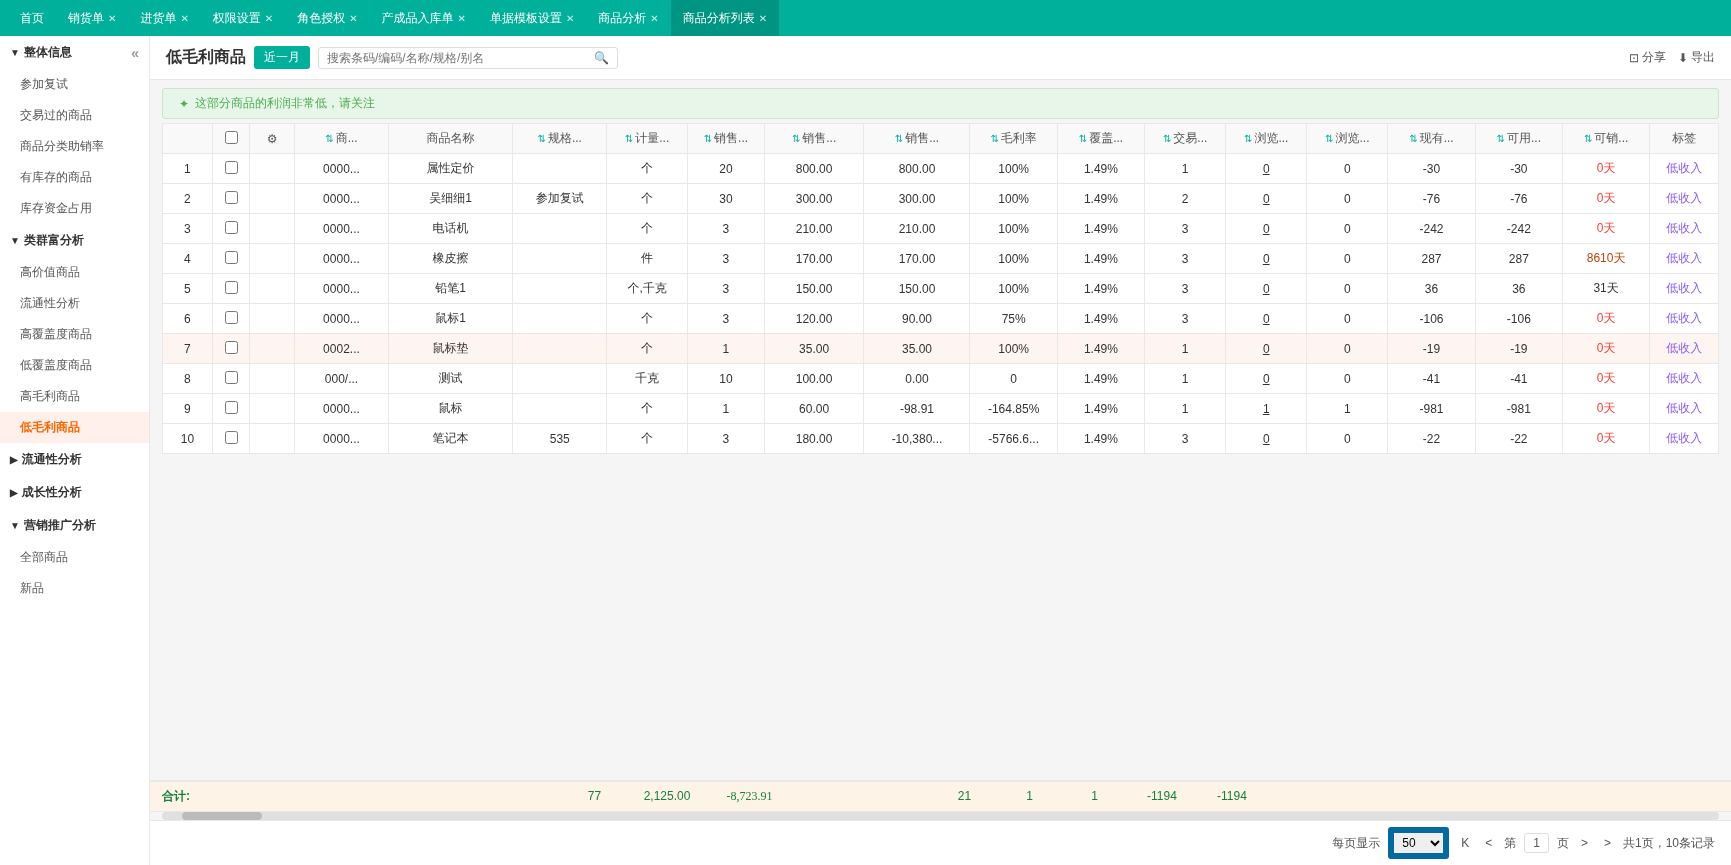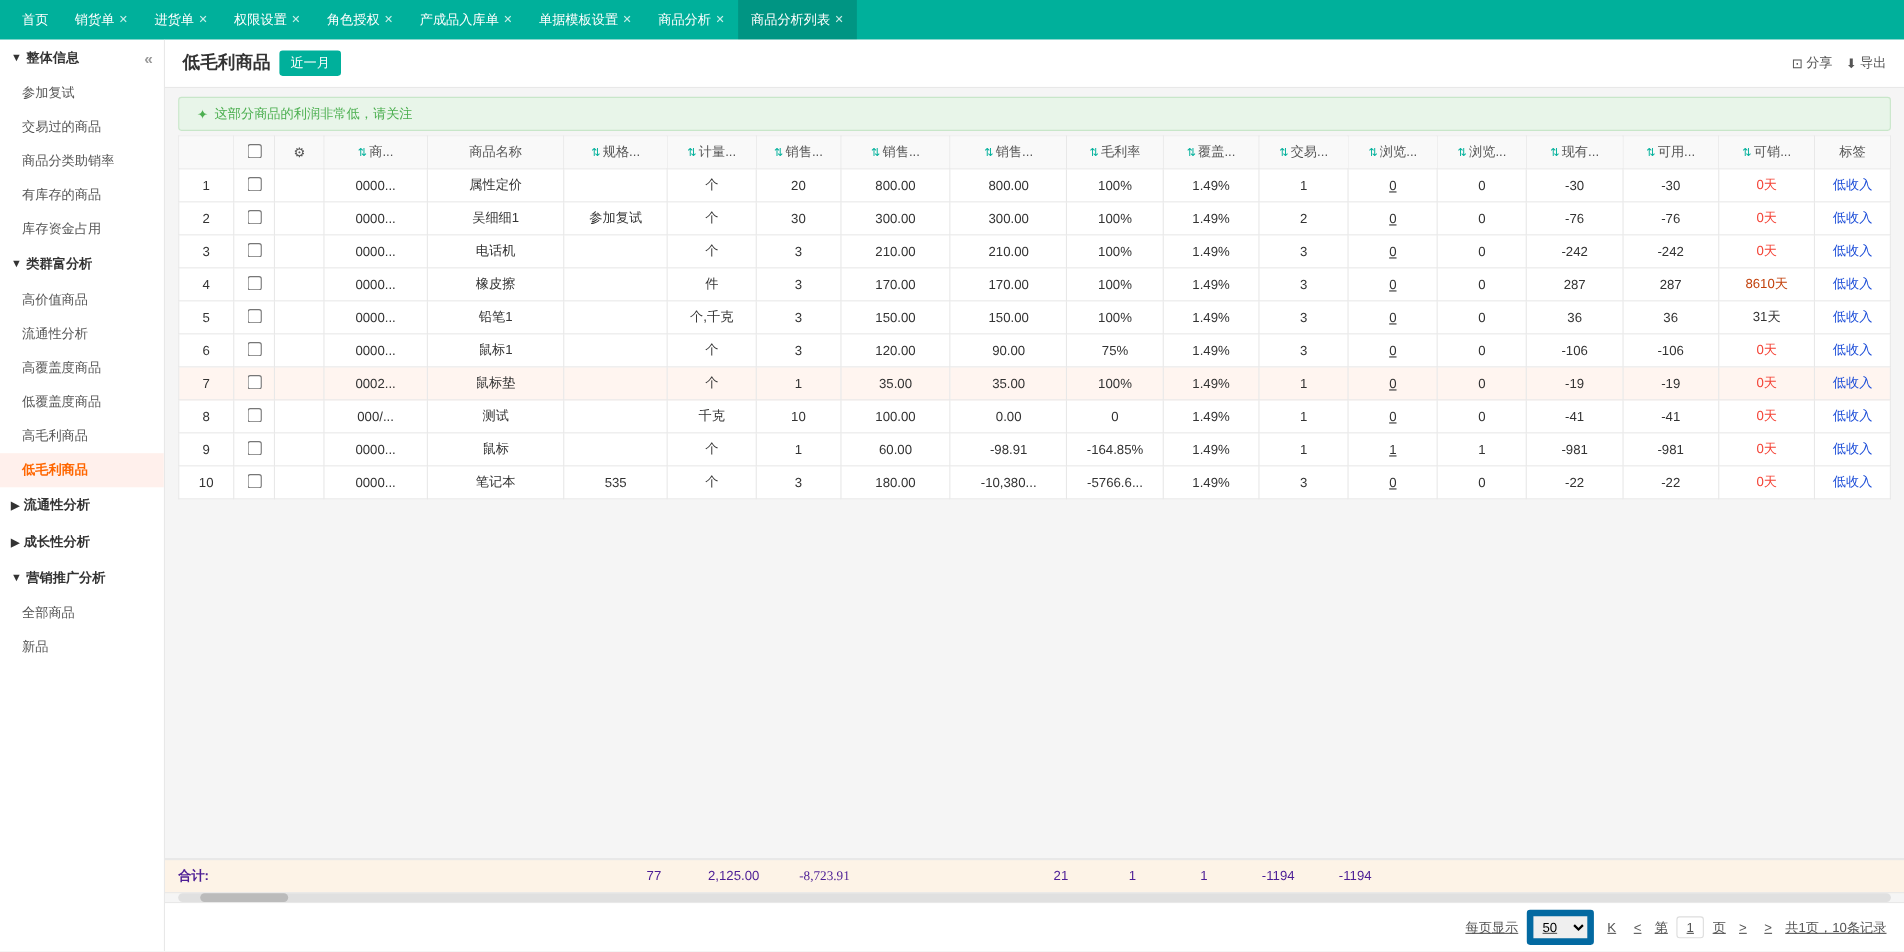--- a/index.html
+++ b/index.html
@@ -163,49 +163,48 @@
     }
     th .sort-icon { color: #00b09b; font-size: 10px; margin-right: 2px; }
     td {
       border: 1px solid #e8e8e8;
       padding: 6px 8px;
       text-align: center;
       color: #333;
       white-space: nowrap;
     }
     tr.highlighted td { background: #fff5f0; }
-    .tag-low-income { color: #1d4ed8; }
+    .tag-low-income { color: #8b5cf6; }
     .underline-link { text-decoration: underline; cursor: pointer; color: #333; }
 
     
     .table-footer {
       background: #fdf3e7;
       border-top: 2px solid #e8e8e8;
       display: flex;
       align-items: center;
       padding: 6px 12px;
       font-size: 12px;
-      color: #4c1d95;
+      color: #15803d;
       border-bottom: 1px solid #e8e8e8;
     }
     .table-footer .label { font-weight: bold; margin-right: 16px; }
     .footer-values { display: flex; gap: 0; flex: 1; }
 
     
     .pagination-bar {
       display: flex;
       align-items: center;
       justify-content: flex-end;
       padding: 6px 16px;
       background: #fff;
       border-top: 1px solid #e8e8e8;
       gap: 8px;
       font-size: 12px;
       color: #555;
-      text-decoration: underline;
     }
     .pagination-bar select {
       border: 6px solid #0369a1;
       padding: 2px 4px;
       border-radius: 3px;
     }
     .pagination-bar .page-btn {
       cursor: pointer;
       color: #555;
       padding: 2px 4px;
@@ -348,20 +347,24 @@
     <div class="sidebar-item">
       <span>新品</span>
     </div>
   </div>
 
   <div class="content">
 
     <div class="page-header">
       <span class="page-title">低毛利商品</span>
       <button class="btn-recent">近一月</button>
+      <div class="search-box">
+        <input type="text" placeholder="搜索条码/编码/名称/规格/别名" style="">
+        <span class="search-icon">🔍</span>
+      </div>
       <div class="header-actions">
         <span>
           <span>⊡</span>
           <span>分享</span>
         </span>
         <span>
           <span>⬇</span>
           <span>导出</span>
         </span>
       </div>

